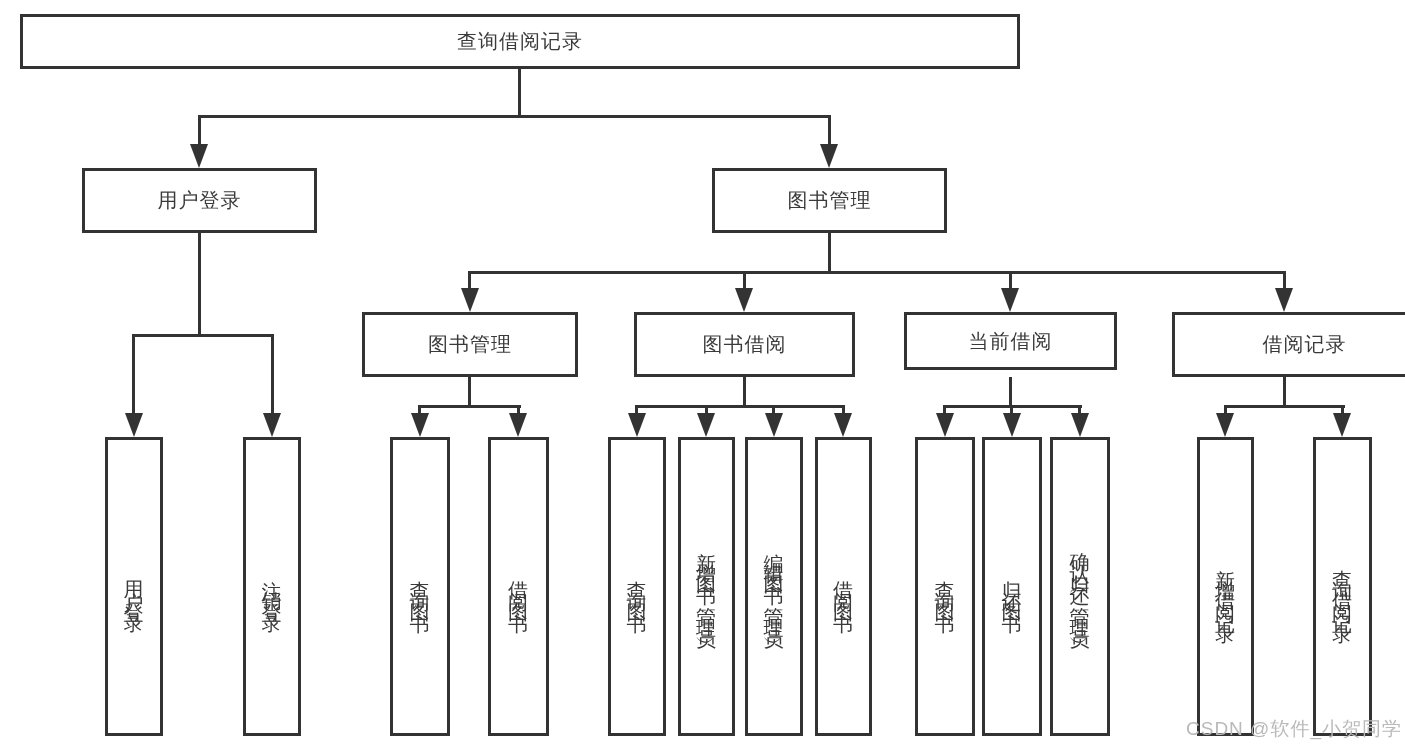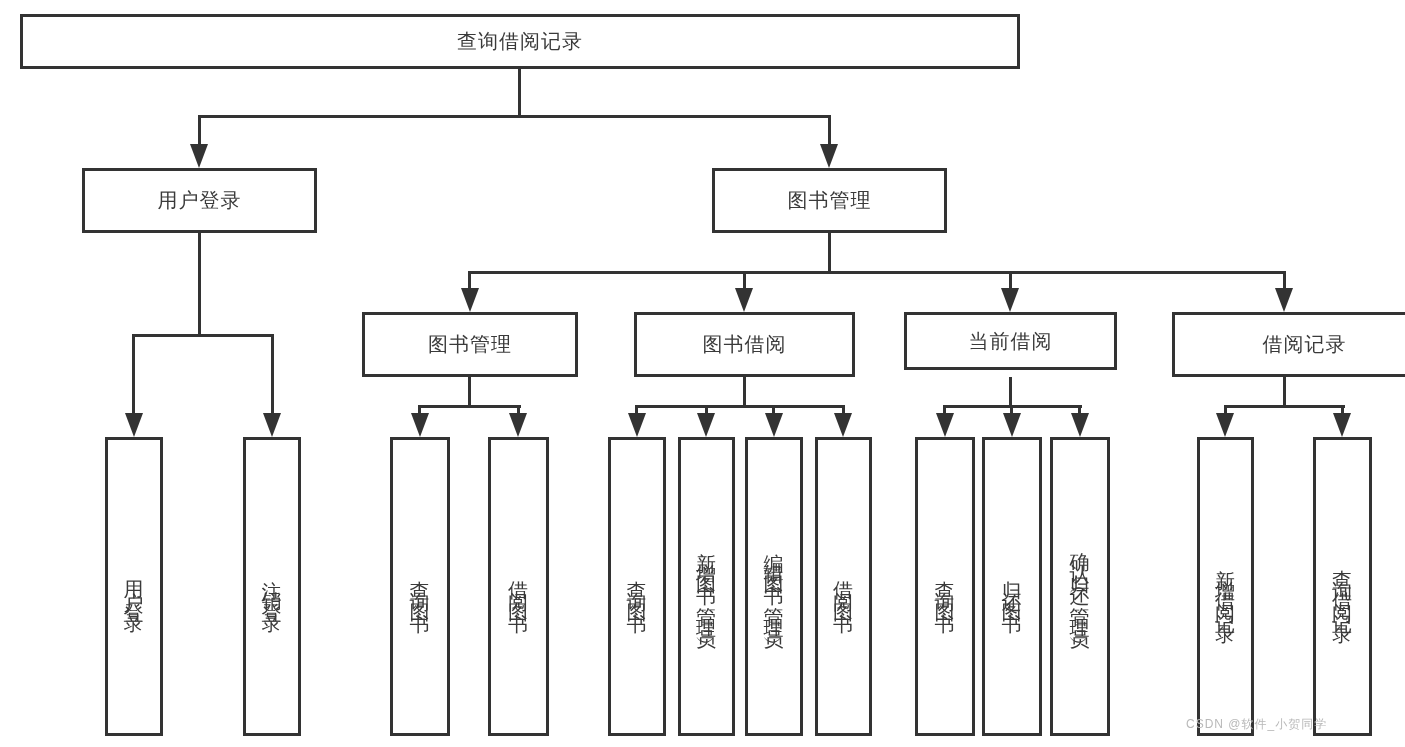--- a/index.html
+++ b/index.html
@@ -18,21 +18,21 @@
     letter-spacing:11px; line-height:1; display:block;
   }
   .hl { position:absolute; height:3px; background:#333333; }
   .vl { position:absolute; width:3px; background:#333333; }
   .ar {
     position:absolute; width:0; height:0;
     border-left:9px solid transparent; border-right:9px solid transparent;
     border-top:24px solid #333333;
   }
   .wm {
-    position:absolute; left:1186px; top:716px; font-size:12px;
+    position:absolute; left:1186px; top:716px; font-size:19px;
     color:#b9b9b9; letter-spacing:1px; white-space:nowrap;
   }
 </style>
 </head>
 <body>
 
 <div class="canvas">
 
   <div class="node" style="left:20px;top:14px;width:1000px;height:55px">
     <span>查询借阅记录</span>

